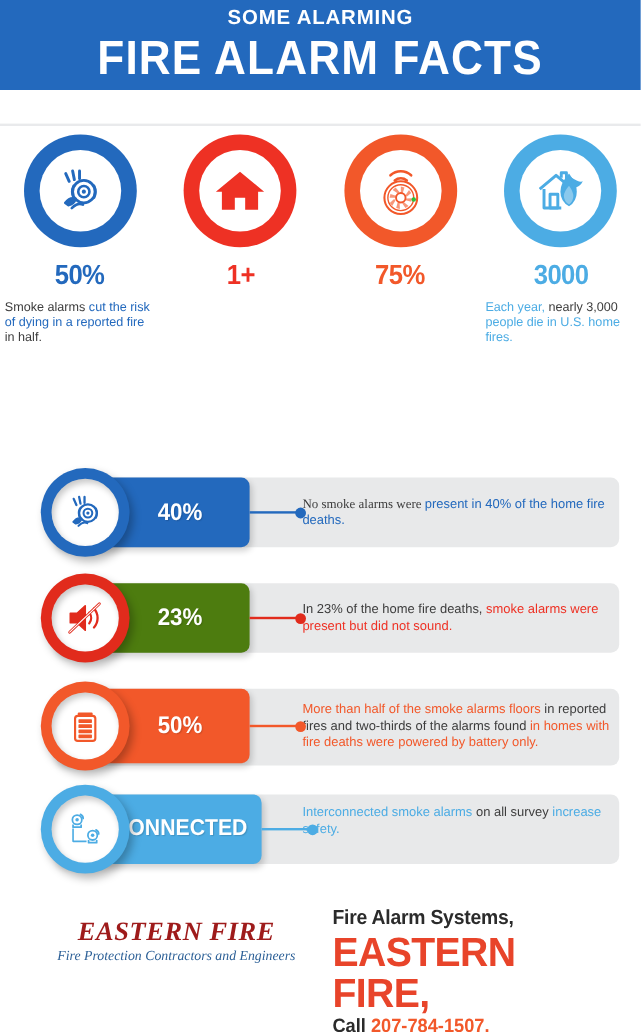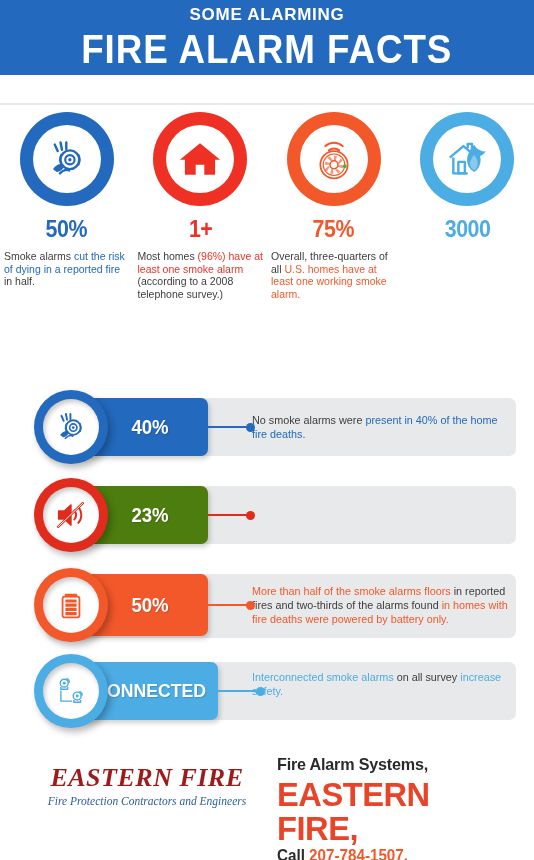--- a/index.html
+++ b/index.html
@@ -193,21 +193,21 @@
   .logo {
     position: absolute;
     left: 32px; top: 14px;
     width: 230px;
     text-align: center;
   }
   .logo-name {
     font-family: "Liberation Serif", serif;
     font-style: italic;
     font-weight: bold;
-    font-size: 26px;
+    font-size: 22px;
     color: #9e1b1b;
     letter-spacing: 0.5px;
     line-height: 1.05;
   }
   .logo-tag {
     font-family: "Liberation Serif", serif;
     font-style: italic;
     font-size: 11.5px;
     color: #2b5f96;
     margin-top: 4px;
@@ -286,21 +286,20 @@
         <div class="stat-circle" style="background: rgb(238, 49, 36);">
           <div class="stat-inner">
             <span style="display: flex; align-items: center; justify-content: center;">
               <svg viewBox="0 0 64 64" width="46" height="46" fill="#ee3124">
                 <path d="M32 10 L60 33 L53 33 L53 54 L38 54 L38 40 L26 40 L26 54 L11 54 L11 33 L4 33 Z"></path>
               </svg>
             </span>
           </div>
         </div>
         <div class="stat-num" style="color: rgb(238, 49, 36);">1+</div>
-        <div class="stat-text"><span style="color: rgb(61, 61, 61);">Most homes </span><span style="color: rgb(238, 49, 36);">(96%) have at least one smoke alarm </span><span style="color: rgb(61, 61, 61);">(according to a 2008 telephone survey.)</span></div>
       </div>
       <div class="stat">
         <div class="stat-circle" style="background: rgb(242, 88, 42);">
           <div class="stat-inner">
             <span style="display: flex; align-items: center; justify-content: center;">
               <svg viewBox="0 0 64 64" width="46" height="46" fill="none" stroke="#f2582a">
                 <path d="M20 14 A18 18 0 0 1 44 14" stroke-width="3" stroke-linecap="round"></path>
                 <path d="M25 20 A11 11 0 0 1 39 20" stroke-width="3" stroke-linecap="round"></path>
                 <circle cx="32" cy="40" r="19" stroke-width="2.4"></circle>
                 <circle cx="32" cy="40" r="15" stroke-width="1.6"></circle>
@@ -314,41 +313,41 @@
                   <path d="M22 49.6 l-2.8 -3.4 5 -4.6 1.6 1.7 z"></path>
                   <path d="M19 40 l1 -4.2 6.5 1.9 -0.5 2.3 z"></path>
                   <path d="M22.5 31 l3.5 -2.7 4.4 5.2 -1.7 1.6 z"></path>
                 </g>
                 <circle cx="47" cy="42" r="2.6" fill="#2fbf3a" stroke="none"></circle>
               </svg>
             </span>
           </div>
         </div>
         <div class="stat-num" style="color: rgb(242, 88, 42);">75%</div>
-        <div class="stat-text"><span style="color: rgb(61, 61, 61);">Overall, three-quarters of all </span><span style="color: rgb(242, 88, 42);">U.S. homes have at least one working smoke alarm.</span></div>
       </div>
       <div class="stat">
         <div class="stat-circle" style="background: rgb(76, 172, 228);">
           <div class="stat-inner">
             <span style="display: flex; align-items: center; justify-content: center;">
               <svg viewBox="0 0 64 64" width="46" height="46" fill="none" stroke="#4cace4">
                 <g stroke-width="3.4" stroke-linejoin="round">
                   <path d="M8 30 L27 14 L46 30"></path>
                   <path d="M13 30 L13 52 L33 52"></path>
                   <rect x="20" y="36" width="9" height="16"></rect>
                   <path d="M33 17 L33 11 L39 11 L39 22"></path>
                 </g>
                 <path d="M42 12 q9 12 9 21 q0 11 -9 17 q-10 -6 -10 -17 q0 -10 10 -21 z" fill="#4cace4" stroke="none"></path>
                 <path d="M42 26 q5 7 5 12 q0 6 -5 10 q-6 -4 -6 -10 q0 -5 6 -12 z" fill="#ffffff" stroke="none" opacity="0.35"></path>
                 <path d="M44 16 q10 7 14 5 q-3 7 -12 8 z" fill="#4cace4" stroke="none"></path>
               </svg>
             </span>
           </div>
         </div>
         <div class="stat-num" style="color: rgb(76, 172, 228);">3000</div>
+        <div class="stat-text"><span style="color: rgb(76, 172, 228);">Each year, </span><span style="color: rgb(61, 61, 61);">nearly 3,000 </span><span style="color: rgb(76, 172, 228);">people die in U.S. home fires.</span></div>
       </div>
     </div>
 
 
   <div id="facts-container">
       <div class="fact-row" style="top: 390px; height: 75px;">
         <div class="fact-panel" style="height: 58px;"></div>
         <div class="fact-bar" style="width: 162px; height: 58px; background: rgb(35, 105, 189); top: 8px;">
           <div class="fact-bar-label" style="font-size: 20px; margin-right: 38px;">40%</div>
         </div>
@@ -367,21 +366,21 @@
                 <circle cx="36" cy="33" r="6.5" stroke-width="3"></circle>
                 <circle cx="36" cy="33" r="2.4" fill="#2369bd" stroke="none"></circle>
                 <path d="M24 26 A16 16 0 0 0 24 40" stroke-width="2.6" stroke-linecap="round"></path>
                 <path d="M48 26 A16 16 0 0 1 48 40" stroke-width="2.6" stroke-linecap="round"></path>
                 <path d="M14 46 q6 -8 13 -5 q-2 7 -9 8 z" fill="#2369bd" stroke="#2369bd" stroke-width="2.2" stroke-linejoin="round"></path>
                 <path d="M22 52 q7 -7 13 -4" stroke-width="3" stroke-linecap="round"></path>
               </svg>
             </span>
           </div>
         </div>
-        <div class="fact-text" style="left: 252px; width: 258px; top: 23px;"><span style="color: rgb(61, 61, 61);">No smoke alarms were </span><span style="color: rgb(35, 105, 189);">present in 40% of the home fire deaths.</span></div>
+        <div class="fact-text" style="left: 252px; width: 258px; top: 23px;"><span style="color: rgb(61, 61, 61); font-family: Liberation Serif, serif;">No smoke alarms were </span><span style="color: rgb(35, 105, 189);">present in 40% of the home fire deaths.</span></div>
       </div>
       <div class="fact-row" style="top: 478px; height: 75px;">
         <div class="fact-panel" style="height: 58px;"></div>
         <div class="fact-bar" style="width: 162px; height: 58px; background: #4d7c0f; top: 8px;">
           <div class="fact-bar-label" style="font-size: 20px; margin-right: 38px;">23%</div>
         </div>
         <div class="connector" style="left: 208px; top: 36px; width: 40px; background: rgb(225, 43, 28);"></div>
         <div class="connector-dot" style="left: 246px; top: 32.5px; background: rgb(225, 43, 28);"></div>
         <div class="fact-icon" style="background: rgb(225, 43, 28); top: 0px;">
           <div class="fact-icon-inner">
@@ -389,20 +388,21 @@
               <svg viewBox="0 0 64 64" width="36" height="36" fill="#e12b1c" stroke="#e12b1c">
                 <path d="M10 25 L20 25 L32 14 L32 50 L20 39 L10 39 Z" stroke-width="2.5" stroke-linejoin="round"></path>
                 <path d="M38 24 A13 13 0 0 1 38 40" fill="none" stroke-width="3.4" stroke-linecap="round"></path>
                 <path d="M45 18 A21 21 0 0 1 45 46" fill="none" stroke-width="3.4" stroke-linecap="round"></path>
                 <line x1="9" y1="53" x2="53" y2="11" stroke="#e12b1c" stroke-width="4.2" stroke-linecap="round"></line>
                 <line x1="9" y1="53" x2="53" y2="11" stroke="#ffffff" stroke-width="1.6" stroke-linecap="round"></line>
               </svg>
             </span>
           </div>
         </div>
+        <div class="fact-text" style="left: 252px; width: 258px; top: 23px;"><span style="color: rgb(61, 61, 61);">In 23% of the home fire deaths, </span><span style="color: rgb(238, 49, 36);">smoke alarms were present but did not sound.</span></div>
       </div>
       <div class="fact-row" style="top: 566px; height: 75px;">
         <div class="fact-panel" style="height: 64px;"></div>
         <div class="fact-bar" style="width: 162px; height: 62px; background: rgb(242, 88, 42); top: 8px;">
           <div class="fact-bar-label" style="font-size: 20px; margin-right: 38px;">50%</div>
         </div>
         <div class="connector" style="left: 208px; top: 38px; width: 40px; background: rgb(242, 88, 42);"></div>
         <div class="connector-dot" style="left: 246px; top: 34.5px; background: rgb(242, 88, 42);"></div>
         <div class="fact-icon" style="background: rgb(242, 88, 42); top: 2px;">
           <div class="fact-icon-inner">

